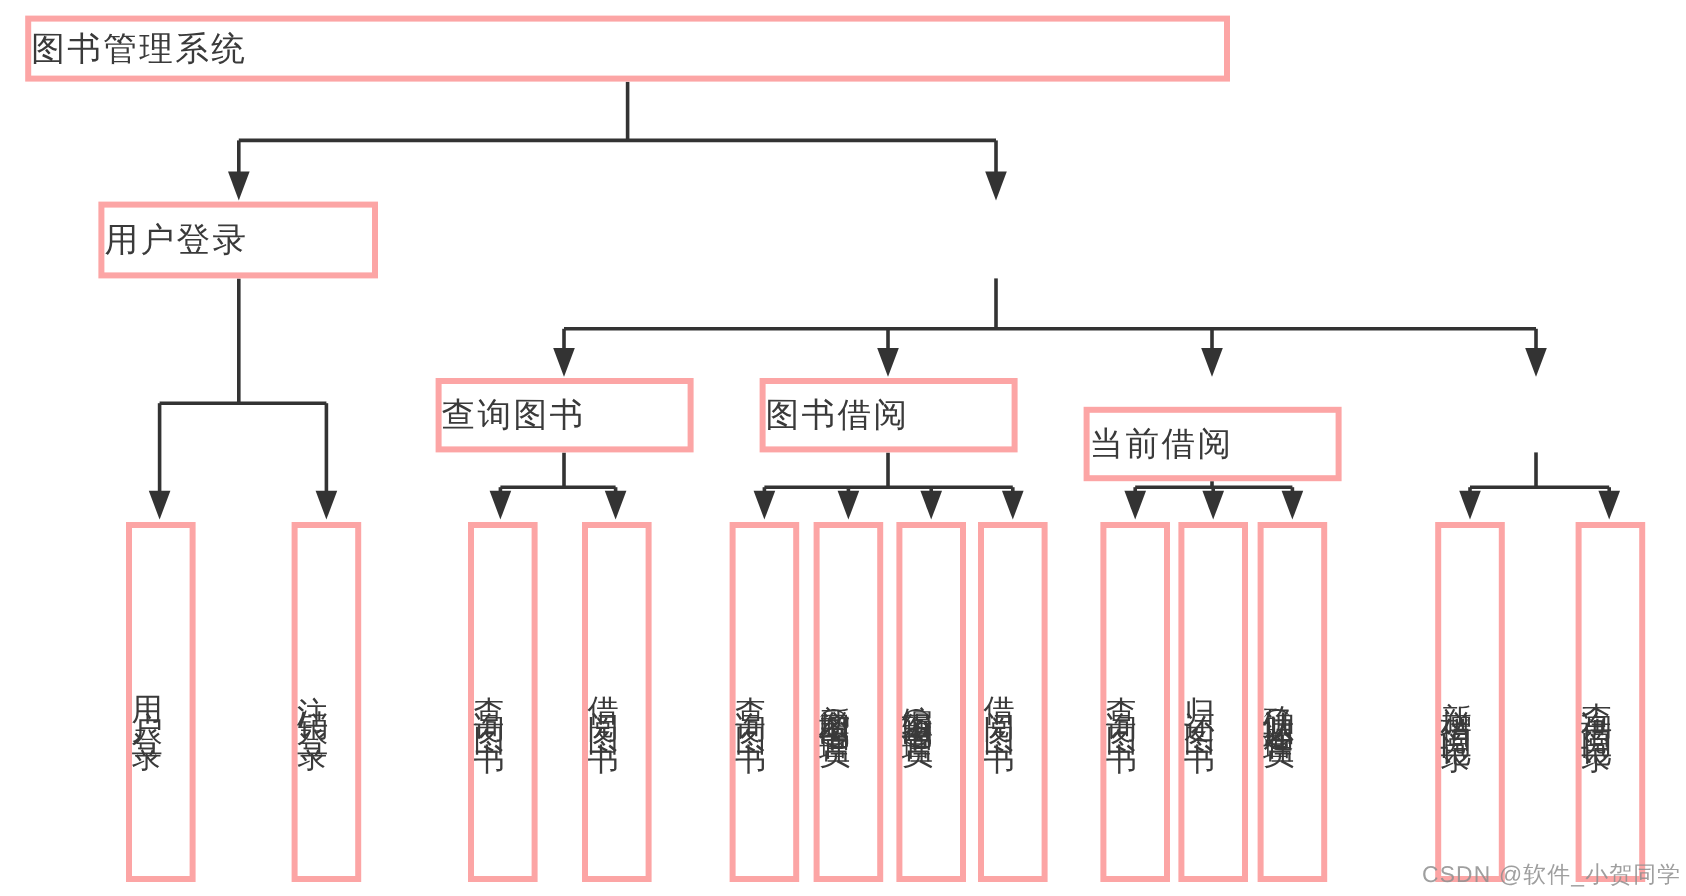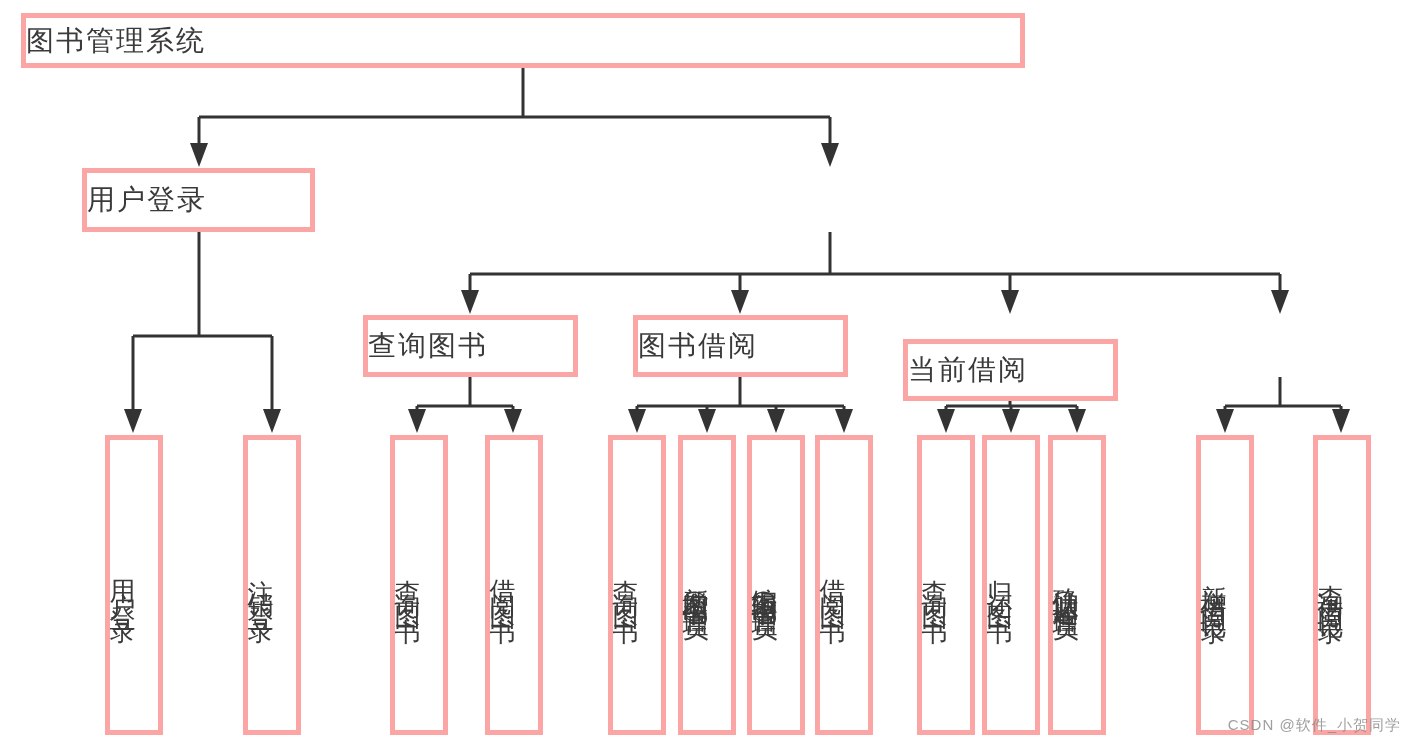--- a/index.html
+++ b/index.html
@@ -69,21 +69,21 @@
   .lf9  { left: 917px; }
   .lf10 { left: 982px; }
   .lf11 { left: 1048px; }
   .lf12 { left: 1196px; }
   .lf13 { left: 1313px; }
 
   #watermark {
     position: absolute;
     right: 4px;
     top: 716px;
-    font-size: 15px;
+    font-size: 19px;
     color: #8f8f8f;
     opacity: 0.85;
     white-space: nowrap;
     letter-spacing: 1px;
   }
 </style>
 </head>
 <body>
 
 <div id="stage">

